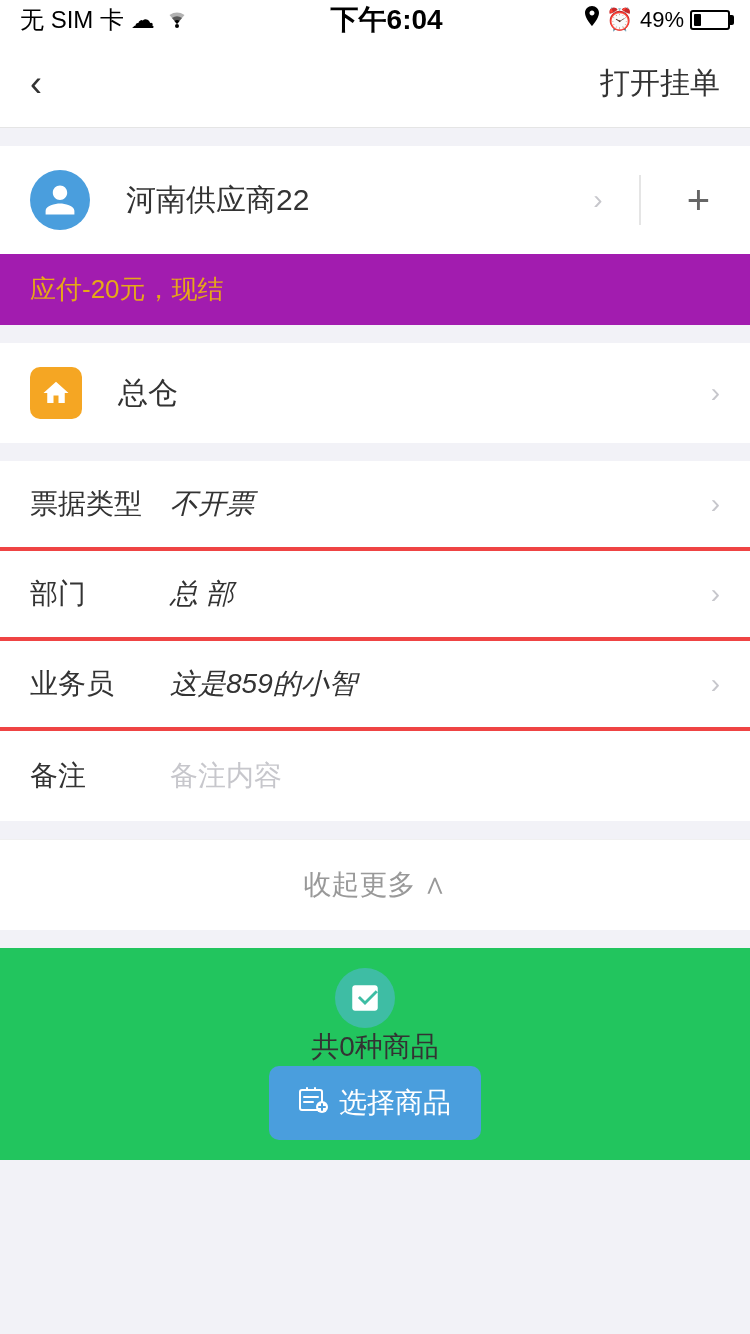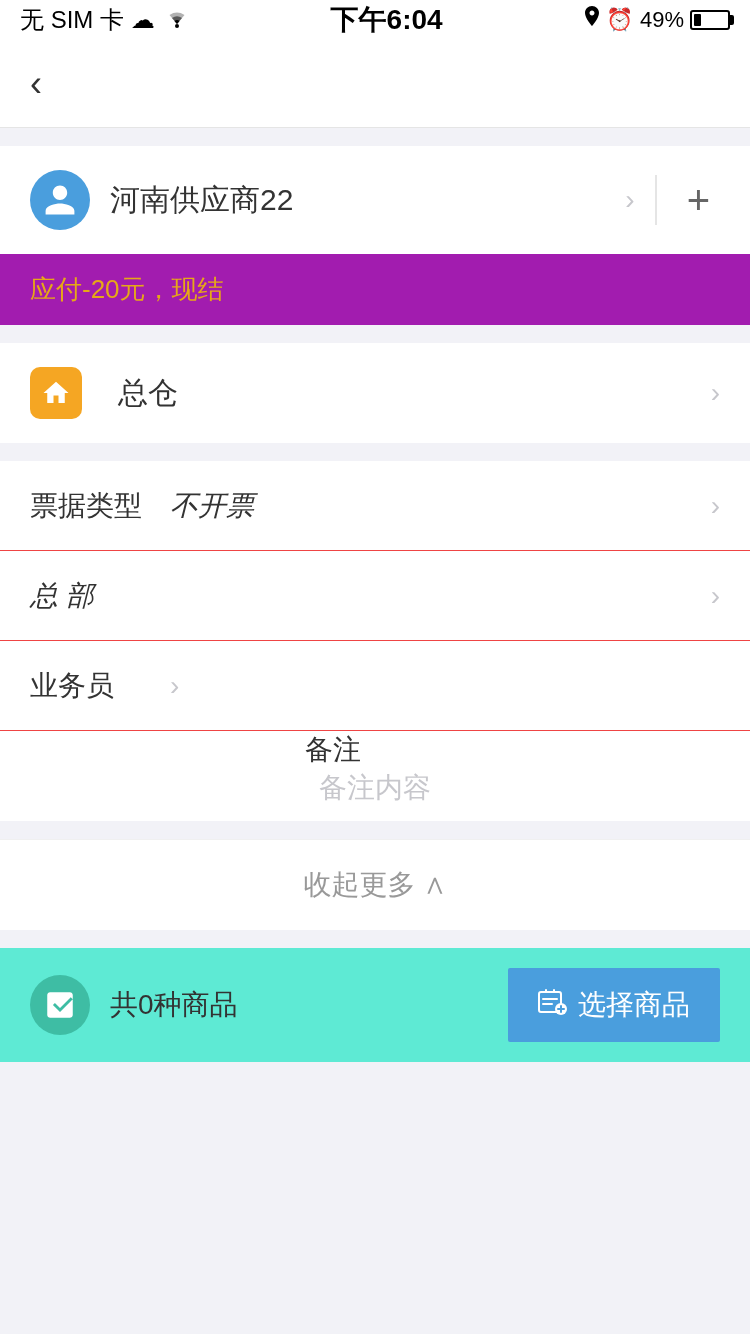--- a/index.html
+++ b/index.html
@@ -74,20 +74,21 @@
       background: #fff;
       margin-bottom: 0;
     }
 
     
     .supplier-row {
       display: flex;
       align-items: center;
       padding: 24px 30px;
       border-bottom: none;
+      gap: 16px;
     }
     .supplier-avatar {
       width: 60px; height: 60px;
       border-radius: 50%;
       background: #4a9edd;
       display: flex; align-items: center; justify-content: center;
       margin-right: 20px;
       flex-shrink: 0;
     }
     .supplier-avatar svg { width: 36px; height: 36px; fill: #fff; }
@@ -148,23 +149,23 @@
     
     .form-section {
       background: #fff;
       margin-top: 18px;
     }
     .form-row {
       display: flex;
       align-items: center;
       padding: 0 30px;
       height: 90px;
-      border-bottom: 1px solid #ef4444;
-    }
-    .form-row:last-child { border-bottom: none; flex-direction: column; }
+      border-bottom: 4px solid #ef4444;
+    }
+    .form-row:last-child { border-bottom: none; }
     .form-label {
       font-size: 28px;
       color: #333;
       width: 140px;
       flex-shrink: 0;
     }
     .form-value {
       flex: 1;
       font-size: 28px;
       color: #333;
@@ -187,46 +188,47 @@
       margin-top: 18px;
       cursor: pointer;
     }
     .collapse-text {
       font-size: 28px;
       color: #999;
     }
 
     
     .bottom-bar {
-      background: #5eead4;
+      background: #22c55e;
       display: flex;
       align-items: center;
       padding: 20px 30px;
       margin-top: 18px;
+      flex-direction: column;
     }
     .product-icon {
       width: 60px; height: 60px;
       border-radius: 50%;
       background: #3ebda4;
       display: flex; align-items: center; justify-content: center;
       margin-right: 20px;
       flex-shrink: 0;
     }
     .product-icon svg { width: 34px; height: 34px; fill: #fff; }
     .product-count {
       flex: 1;
       font-size: 28px;
       color: #333;
     }
     .select-btn {
       background: #4a9edd;
       color: #fff;
       font-size: 28px;
       padding: 18px 30px;
-      border-radius: 2px;
+      border-radius: 10px;
       cursor: pointer;
       display: flex;
       align-items: center;
       gap: 10px;
     }
     .select-btn-icon { font-size: 30px; }
   </style>
 </head>
 <body>
 
@@ -252,20 +254,21 @@
     <span>⏰</span>
     <span>49%</span>
     <span class="battery-icon">
       <span class="battery-fill"></span>
     </span>
   </div>
 </div>
 
 <div class="nav-bar">
   <span class="nav-back">‹</span>
+  <span class="nav-action">打开挂单</span>
 </div>
 
 <div class="section-divider"></div>
 
 <div class="card">
   <div class="supplier-row">
     <div class="supplier-avatar">
       <svg viewBox="0 0 24 24">
           <path d="M12 12c2.7 0 4.8-2.1 4.8-4.8S14.7 2.4 12 2.4 7.2 4.5 7.2 7.2 9.3 12 12 12zm0 2.4c-3.2 0-9.6 1.6-9.6 4.8v2.4h19.2v-2.4c0-3.2-6.4-4.8-9.6-4.8z"></path>
         </svg>
@@ -294,25 +297,27 @@
   </div>
 </div>
 
 <div class="form-section">
   <div class="form-row">
     <span class="form-label">票据类型</span>
     <span class="form-value">不开票</span>
     <span class="chevron-right">›</span>
   </div>
   <div class="form-row">
+    <span class="form-label">部门</span>
     <span class="form-value">总 部</span>
     <span class="chevron-right">›</span>
   </div>
   <div class="form-row">
     <span class="form-label">业务员</span>
+    <span class="form-value">这是859的小智</span>
     <span class="chevron-right">›</span>
   </div>
   <div class="form-row">
     <span class="form-label">备注</span>
     <span class="form-placeholder">备注内容</span>
   </div>
 </div>
 
 <div class="collapse-row">
   <span class="collapse-text">收起更多 ∧</span>

